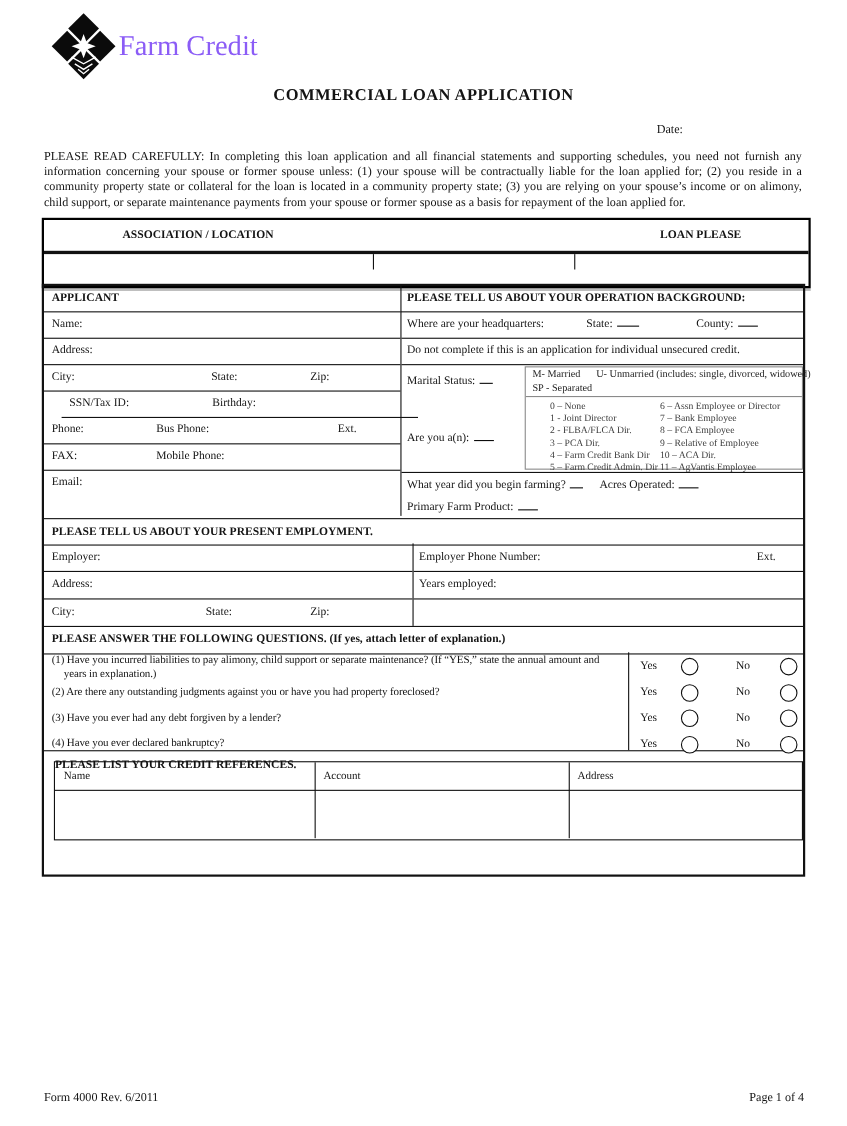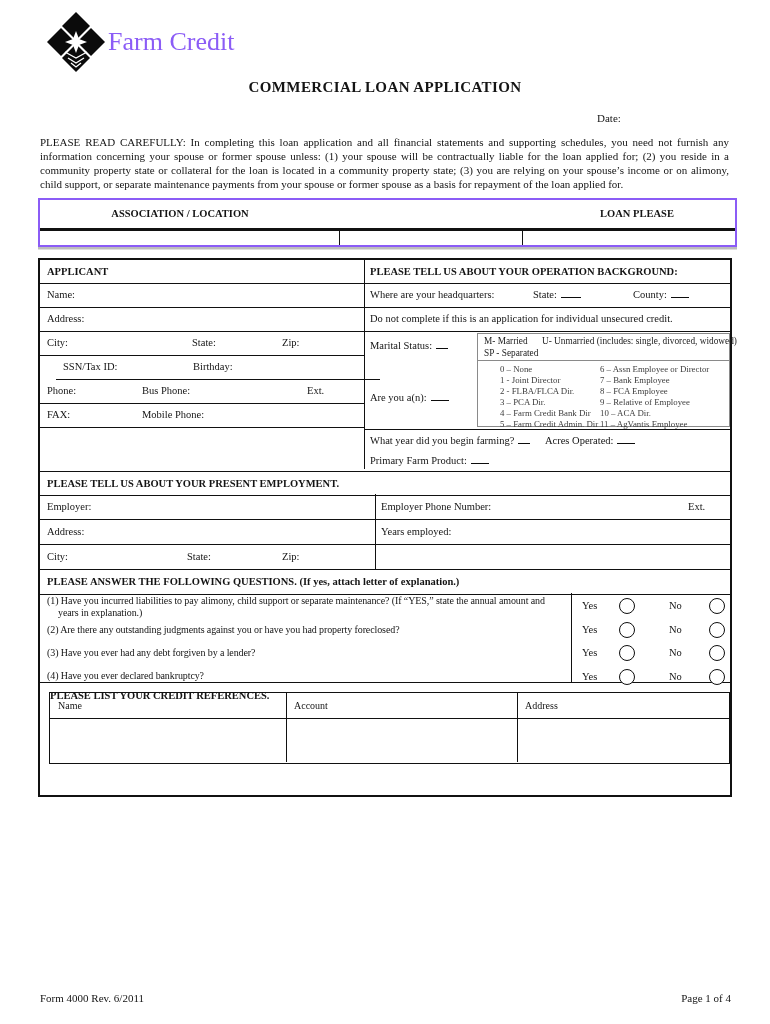--- a/index.html
+++ b/index.html
@@ -39,21 +39,21 @@
     </g>
   </svg>
   <div class="abs" style="left:108px;top:27px;font-size:26px;color:#8b5cf6;">Farm Credit</div>
 
   <div class="abs b" style="left:0;right:0;top:79px;text-align:center;font-size:15px;letter-spacing:0.4px;">COMMERCIAL LOAN APPLICATION</div>
 
   <div class="abs" style="left:597px;top:112px;font-size:11px;">Date:</div>
 
   <div class="abs" style="left:40px;top:136px;width:689px;font-size:11px;line-height:13.9px;text-align:justify;">PLEASE READ CAREFULLY: In completing this loan application and all financial statements and supporting schedules, you need not furnish any information concerning your spouse or former spouse unless: (1) your spouse will be contractually liable for the loan applied for; (2) you reside in a community property state or collateral for the loan is located in a community property state; (3) you are relying on your spouse’s income or on alimony, child support, or separate maintenance payments from your spouse or former spouse as a basis for repayment of the loan applied for.</div>
 
-  <div class="abs" style="left:38px;top:198px;width:699px;height:49px;border:2px solid #8b5cf6;box-sizing:border-box;box-shadow:0 2.5px 0 #bcbcbc;">
+  <div class="abs" style="left:38px;top:198px;width:699px;height:64px;border:2px solid #000000;box-sizing:border-box;box-shadow:0 2.5px 0 #bcbcbc;">
     <span class="abs hdrtxt" style="left:0;width:280px;top:0;line-height:28px;text-align:center;">ASSOCIATION / LOCATION</span>
     <span class="abs hdrtxt" style="left:522px;width:150px;top:0;line-height:28px;text-align:center;">LOAN PLEASE</span>
     <div class="abs" style="left:0;right:0;top:28px;height:2.6px;background:#111;"></div>
     <div class="vline" style="left:299px;top:31px;height:14px;"></div>
     <div class="vline" style="left:482px;top:31px;height:14px;"></div>
     <div class="abs" style="left:0;top:31px;width:298px;height:14px;"></div>
     <div class="abs" style="left:300px;top:31px;width:181px;height:14px;"></div>
     <div class="abs" style="left:483px;top:31px;width:212px;height:14px;"></div>
   </div>
 
@@ -83,20 +83,23 @@
       <span class="cellspan lbl" style="left:137px;">Birthday:</span>
     </div>
     <div class="row" style="left:0;top:119px;width:324px;height:24px;">
       <span class="cellspan lbl" style="left:7px;">Phone:</span>
       <span class="cellspan lbl" style="left:102px;">Bus Phone:</span>
       <span class="cellspan lbl" style="left:267px;">Ext.</span>
     </div>
     <div class="row" style="left:0;top:143px;width:324px;height:24px;">
       <span class="cellspan lbl" style="left:7px;">FAX:</span>
       <span class="cellspan lbl" style="left:102px;">Mobile Phone:</span>
+    </div>
+    <div class="abs" style="left:0;top:167px;width:324px;height:42px;">
+      <span class="cellspan lbl" style="left:7px;">Email:</span>
     </div>
 
     <div class="row" style="left:325px;top:23px;width:365px;height:24px;">
       <span class="cellspan lbl" style="left:5px;">Where are your headquarters:</span>
       <span class="cellspan lbl" style="left:168px;"><span>State:</span><span class="blank" style="width:20px;"></span></span>
       <span class="cellspan lbl" style="left:268px;"><span>County:</span><span class="blank" style="width:18px;"></span></span>
     </div>
     <div class="row" style="left:325px;top:47px;width:365px;height:24px;">
       <span class="cellspan lbl" style="left:5px;">Do not complete if this is an application for individual unsecured credit.</span>
     </div>

